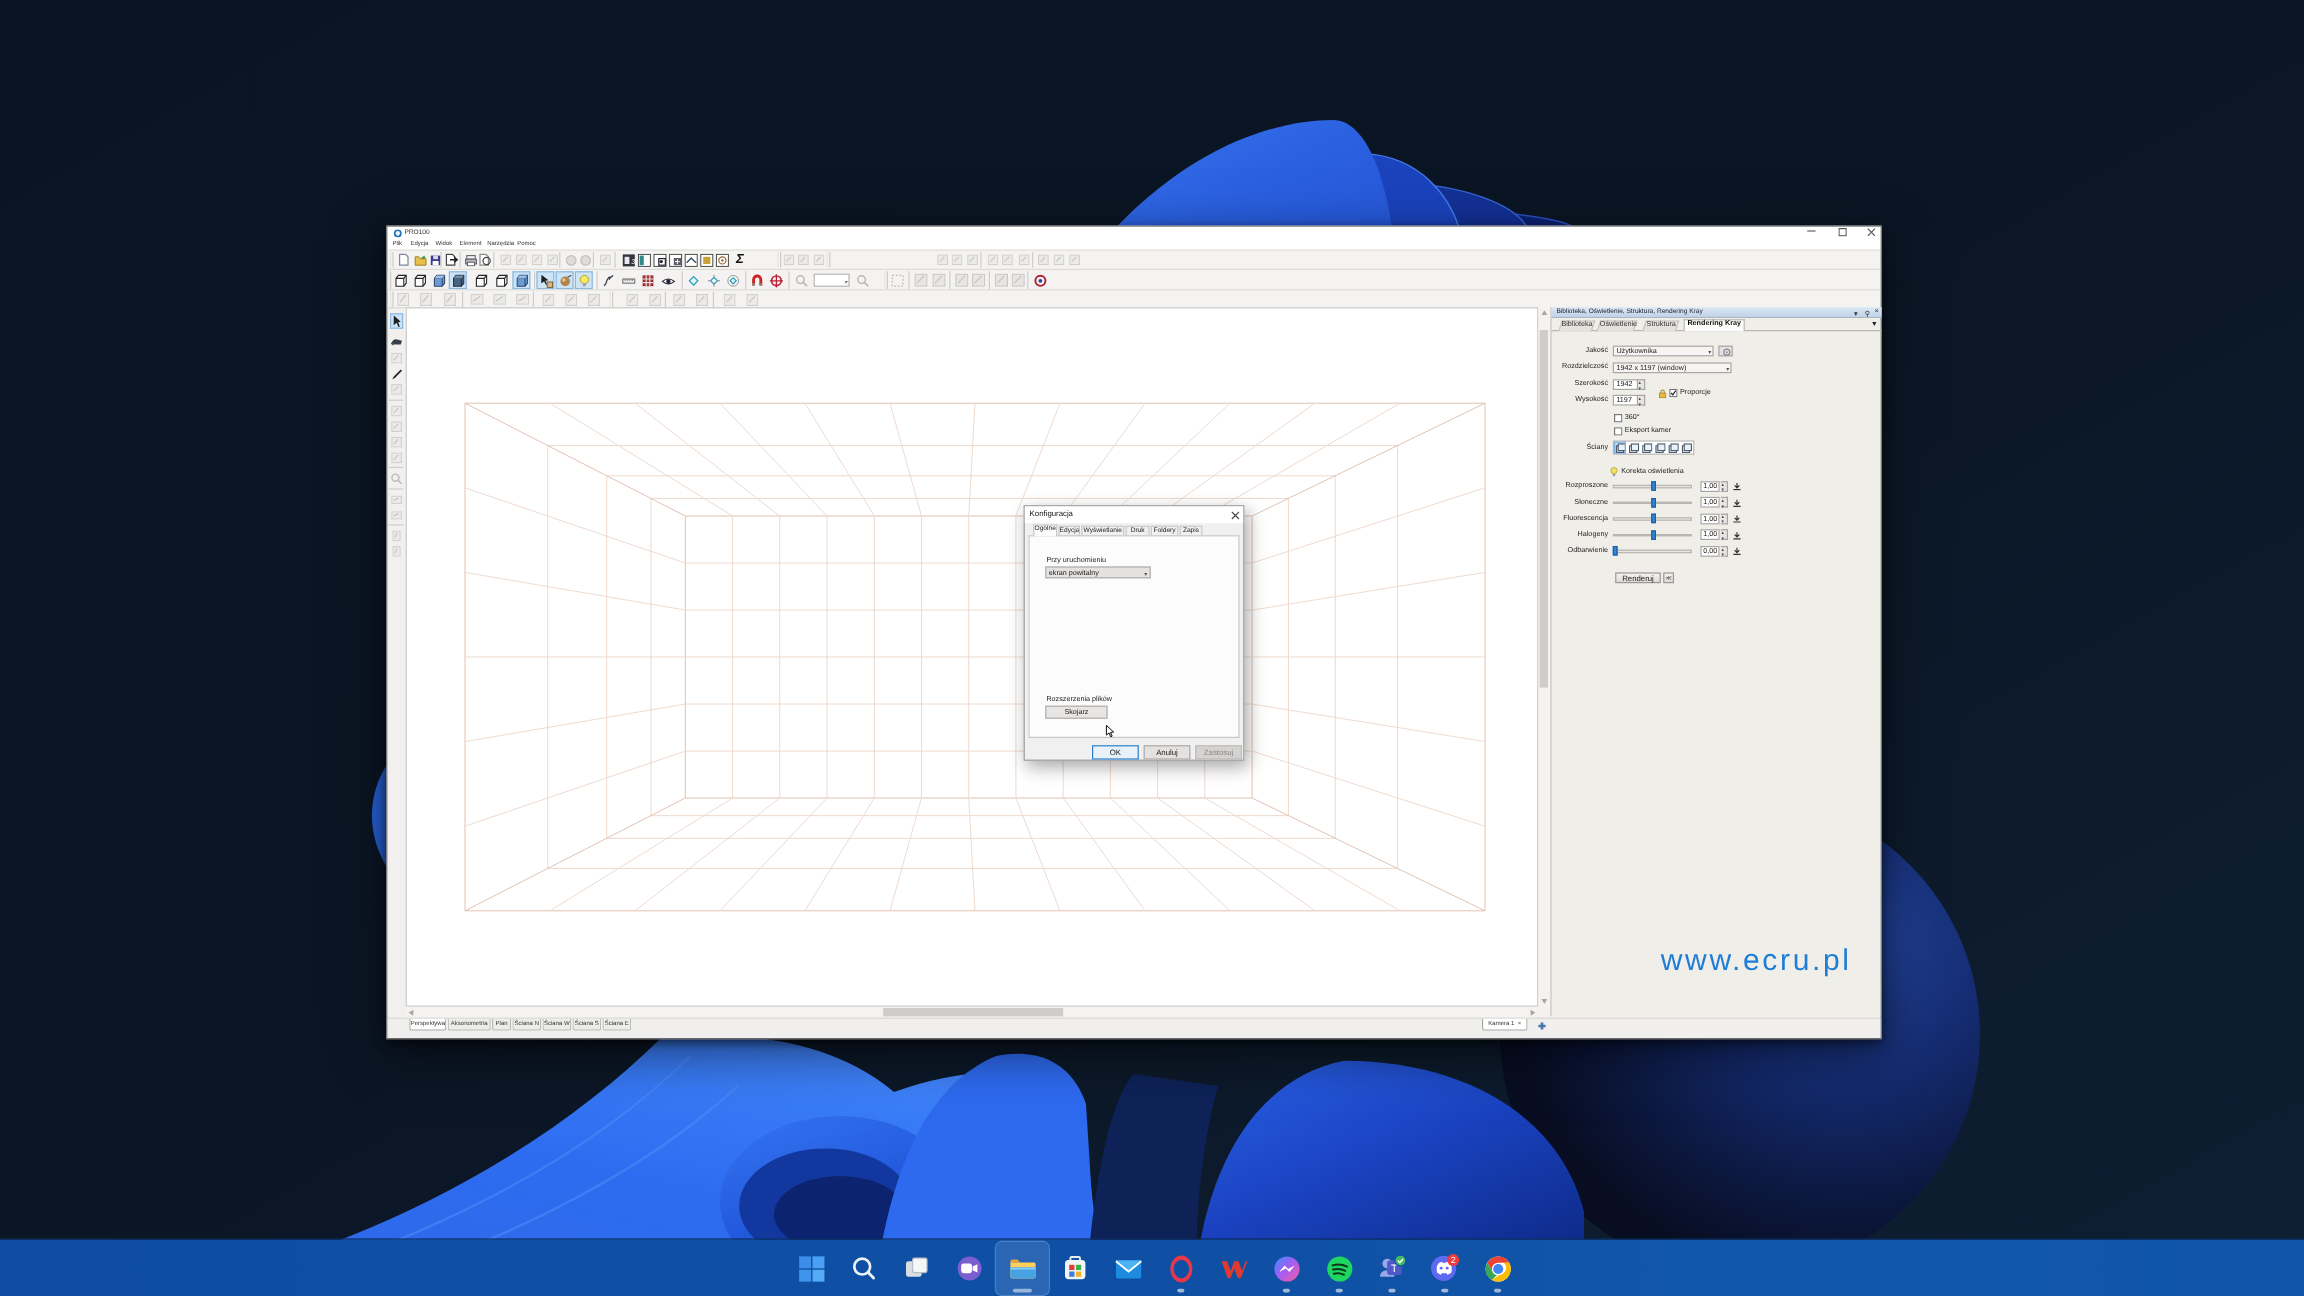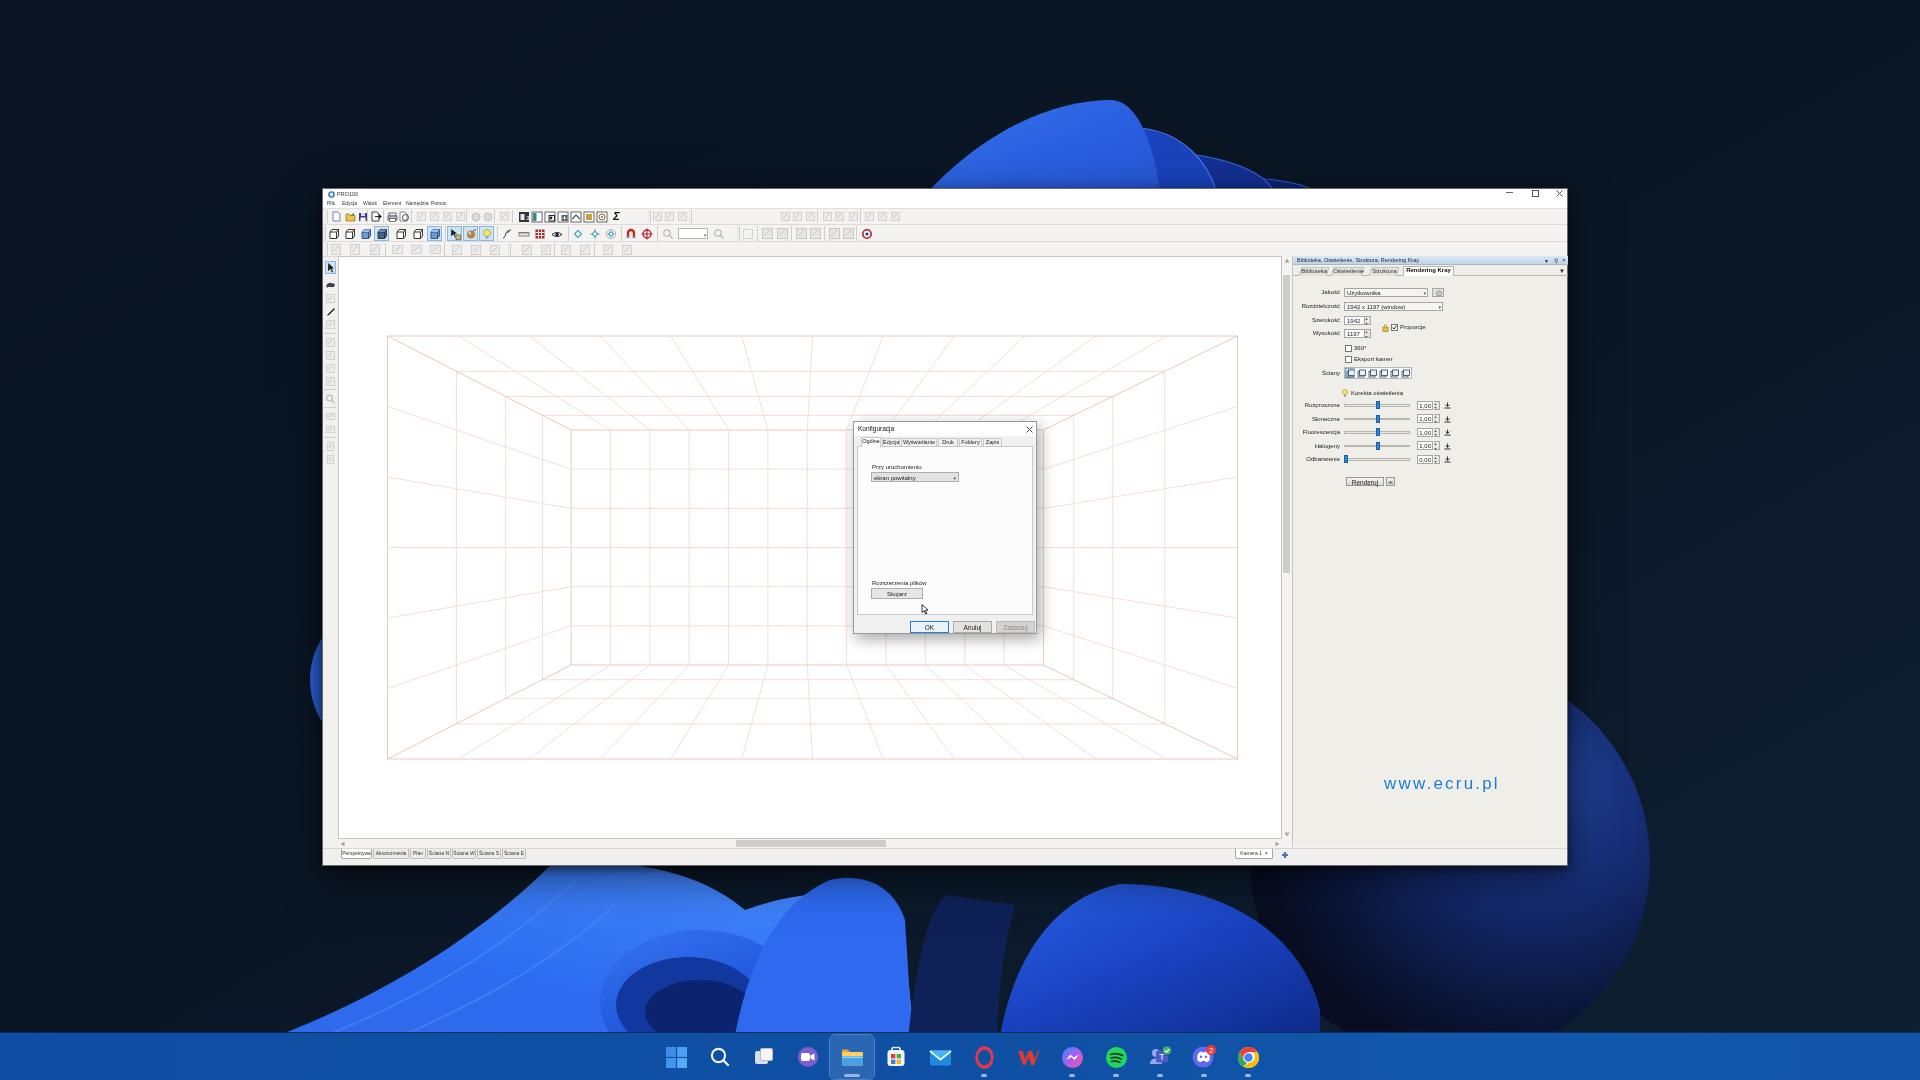--- a/index.html
+++ b/index.html
@@ -1119,21 +1119,21 @@
         <span style="position:absolute;left:0.5px;top:-1px;font-size:4px;color:#444">▴</span>
         <span style="position:absolute;left:0.5px;top:3.5px;font-size:4px;color:#444">▾</span>
       </span>
       <span class="abs" style="left:151px;top:200.0px">
         <svg width="7" height="7">
           <path d="M3.5 0.5 L3.5 4 M1.5 2.5 L3.5 4.5 L5.5 2.5 M0.5 6 L6.5 6" stroke="#333" stroke-width="1" fill="none"></path>
         </svg>
       </span>
       <span class="abs" style="left:53px;top:221px;width:38px;height:9px;background:linear-gradient(180deg,#f4f3f1,#dddbd7);border:1px solid #9a9896;font-size:6.5px;color:#222;text-align:center;line-height:9px">Renderuj</span>
       <span class="abs" style="left:93px;top:221px;width:9px;height:9px;background:linear-gradient(180deg,#f4f3f1,#dddbd7);border:1px solid #9a9896;font-size:5px;color:#333;text-align:center;line-height:8px">≪</span>
-      <span class="abs" style="left:91px;top:518px;font-size:17px;color:#1e7dd6;letter-spacing:2.2px">www.ecru.pl</span>
+      <span class="abs" style="left:91px;top:530px;font-size:25px;color:#1e7dd6;letter-spacing:2.2px">www.ecru.pl</span>
     </div>
 
   <div class="abs" style="left:15px;top:650px;width:944px;height:9px;background:#f4f3f1">
     <div class="abs" style="left:398px;top:1px;width:150px;height:7px;background:#cfcdca"></div>
     <svg class="abs" style="left:2px;top:1.5px" width="5" height="6">
         <path d="M4.5 0.5 L4.5 5.5 L0.5 3 Z" fill="#a8a7a5"></path>
       </svg>
     <svg class="abs" style="left:937px;top:1.5px" width="5" height="6">
         <path d="M0.5 0.5 L0.5 5.5 L4.5 3 Z" fill="#a8a7a5"></path>
       </svg>

